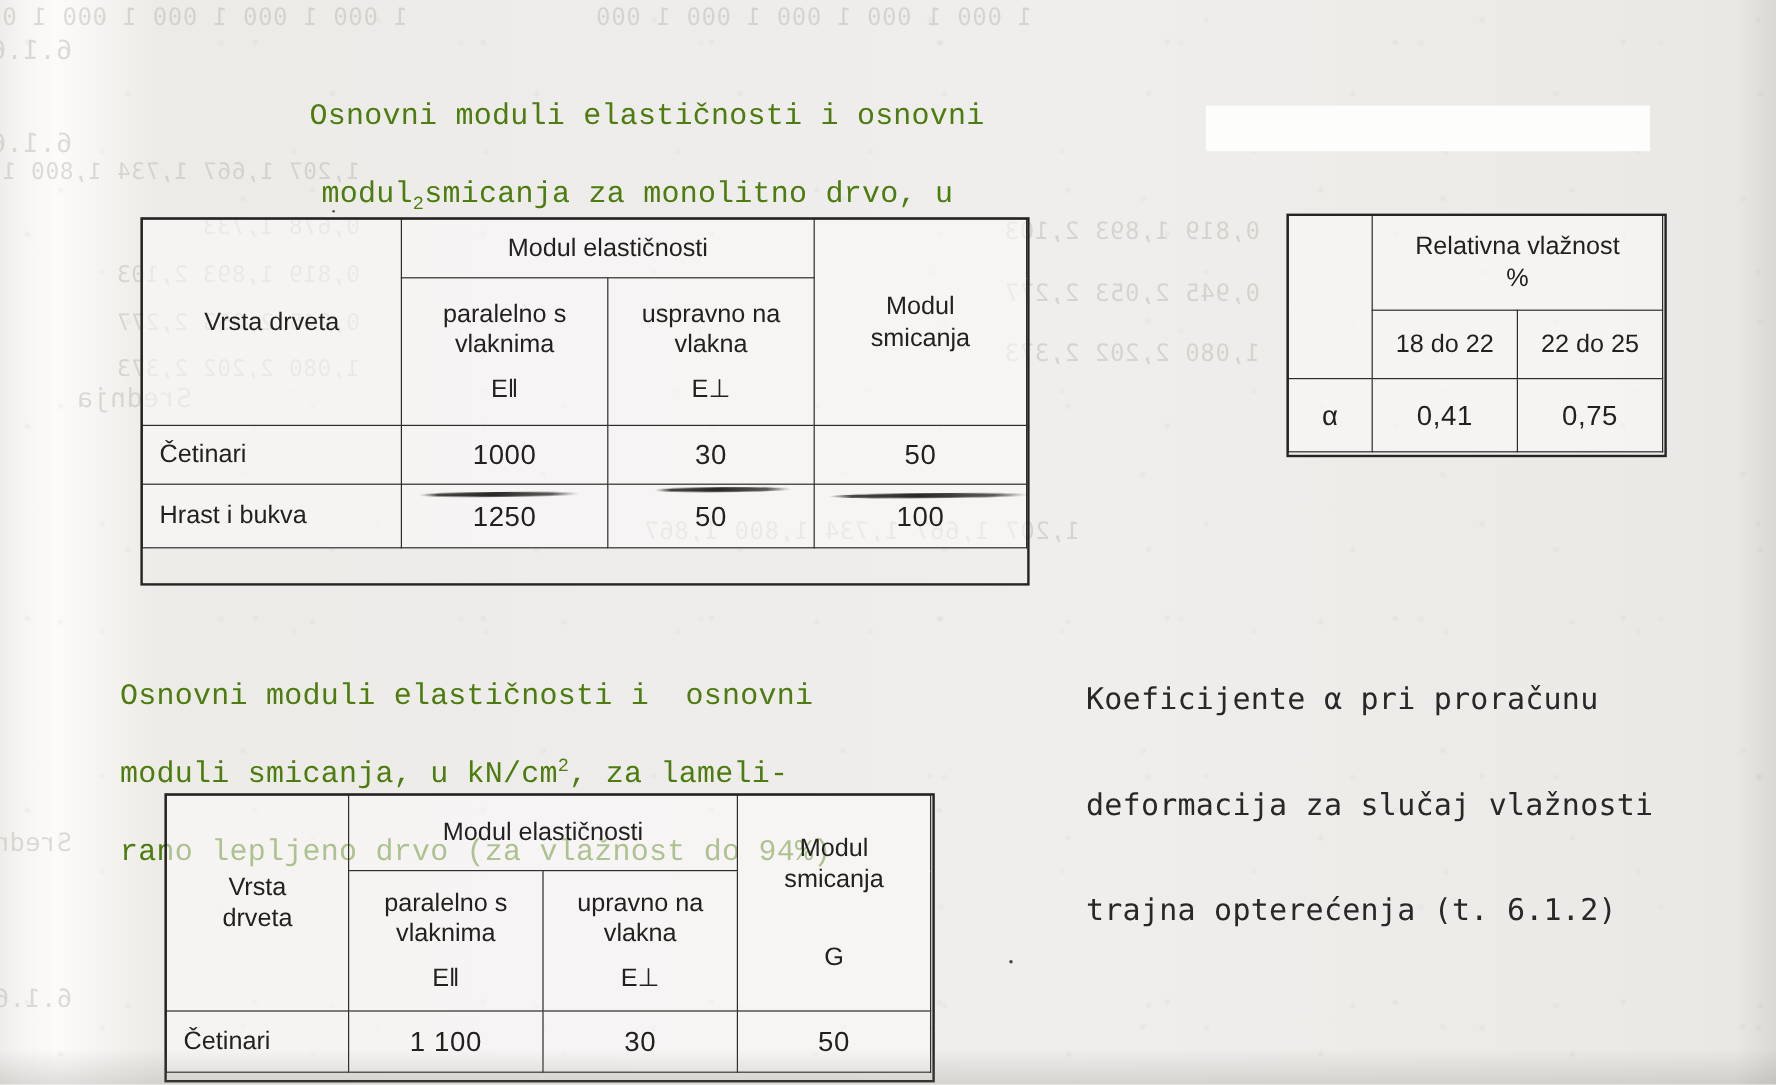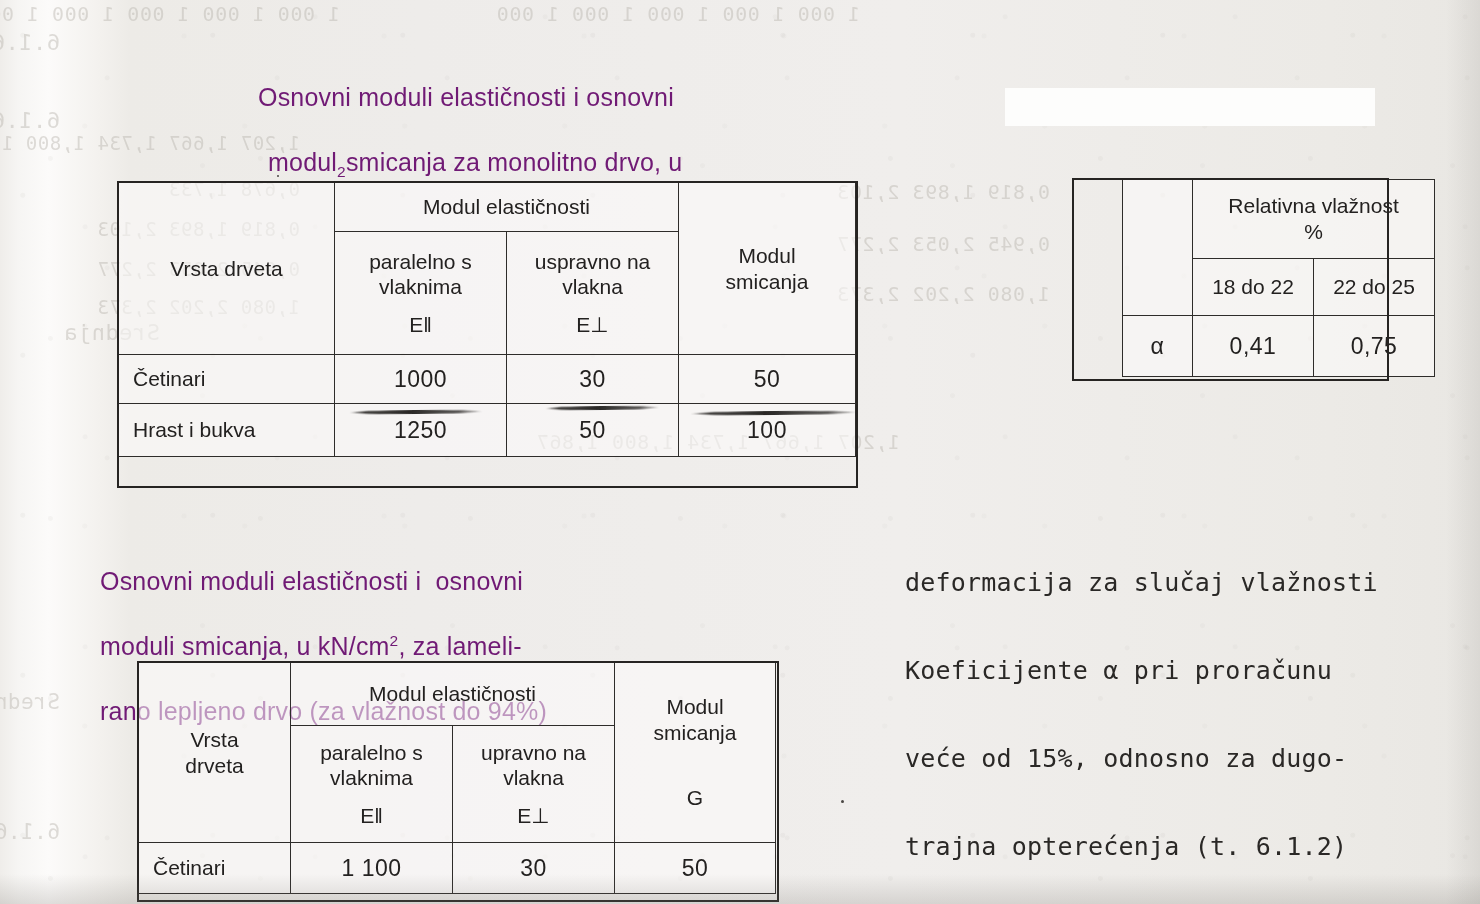--- a/index.html
+++ b/index.html
@@ -57,22 +57,22 @@
     font-family: "DejaVu Sans Mono", monospace;
     white-space: pre;
     pointer-events: none;
     letter-spacing: .5px;
   }
   .ghost-flip { transform: scaleX(-1); transform-origin: left center; }
 
   
   .caption {
     position: absolute;
-    font-family: Liberation Sans, sans-serif;
-    color: #701a75;
+    font-family: Liberation Mono, monospace;
+    color: #4d7c0f;
     line-height: 1.30;
     white-space: pre;
     letter-spacing: .2px;
   }
   .caption sup {
     font-size: .62em;
     vertical-align: super;
     line-height: 0;
   }
   .caption sub {
@@ -220,21 +220,21 @@
         <td class="val">100</td>
       </tr>
     </tbody>
   </table>
   <div class="frame-outer" style="left:117px; top:181px; width:737px; height:303px;"></div>
 
   <div class="penline" style="left:349px; top:410px; width:134px;"></div>
   <div class="penline" style="left:545px; top:406px; width:115px;"></div>
   <div class="penline" style="left:690px; top:411px; width:168px;"></div>
 
-  <table class="stable" id="tbl-alpha" style="left:1122px; top:179px; width:312px;">
+  <table class="stable" id="tbl-alpha" style="left:1073px; top:179px; width:312px;">
     <colgroup>
       <col style="width:70px">
         <col style="width:121px">
         <col style="width:121px">
     </colgroup>
     <tbody>
       <tr>
         <td rowspan="2" class="lbl" style="height:60px;"></td>
         <td colspan="2" class="lbl" style="height:78px;">
           <div>Relativna vlažnost</div>
@@ -296,23 +296,22 @@
         <td class="lbl" style="height:50px; text-align:left; padding-left:14px;">Četinari</td>
         <td class="val">1 100</td>
         <td class="val">30</td>
         <td class="val">50</td>
       </tr>
     </tbody>
   </table>
   <div class="frame-outer" style="left:137px; top:661px; width:638px; height:237px;"></div>
 
   <div class="para" style="left:905px; top:520px; font-size:25px; line-height:1.0;">
+    <div>Koeficijente α pri proračunu</div>
     <div>deformacija za slučaj vlažnosti</div>
-    <div>Koeficijente α pri proračunu</div>
-    <div>veće od 15%, odnosno za dugo-</div>
     <div>trajna opterećenja (t. 6.1.2)</div>
     
     
     
   </div>
 
   <div class="dot" style="left:841px; top:800px;"></div>
   <div class="dot" style="left:277px; top:175px; width:2px; height:2px;"></div>
 
   <div id="edge-shadow-right"></div>

